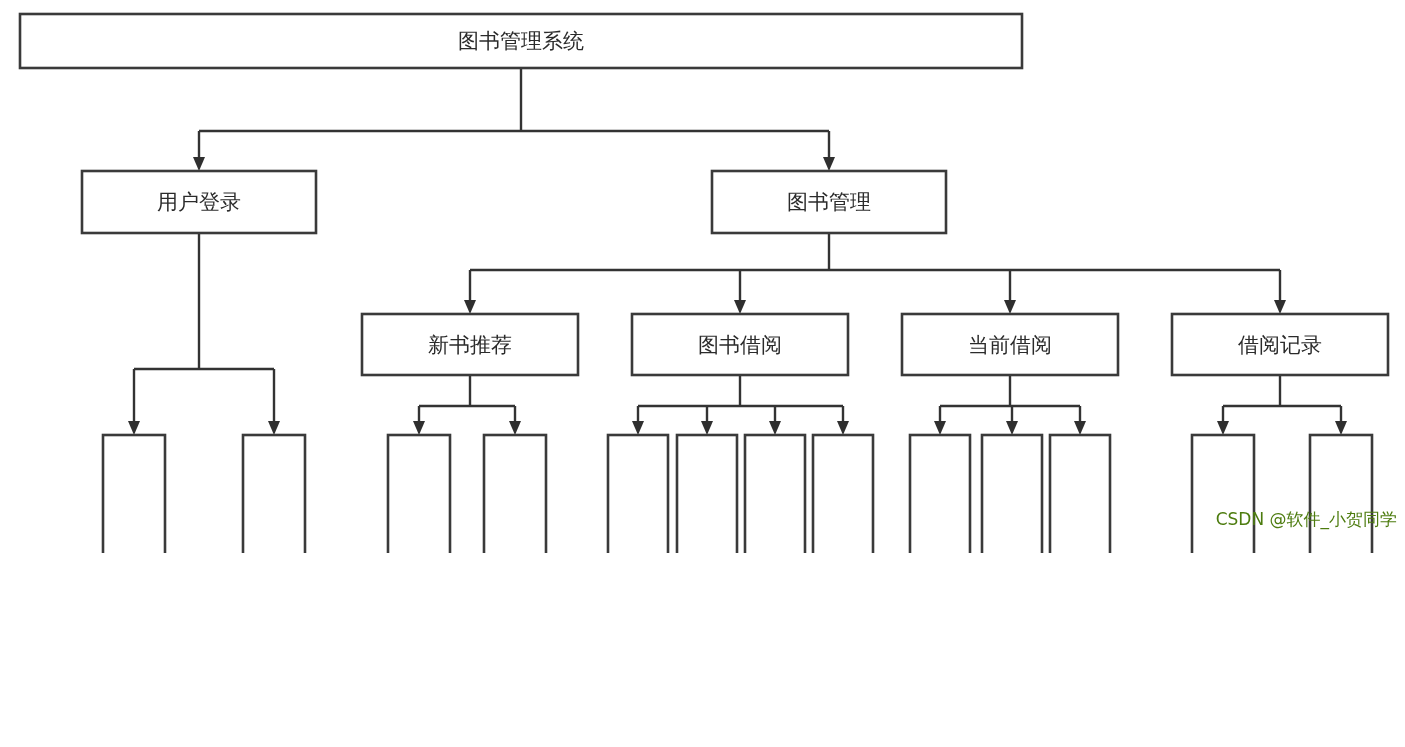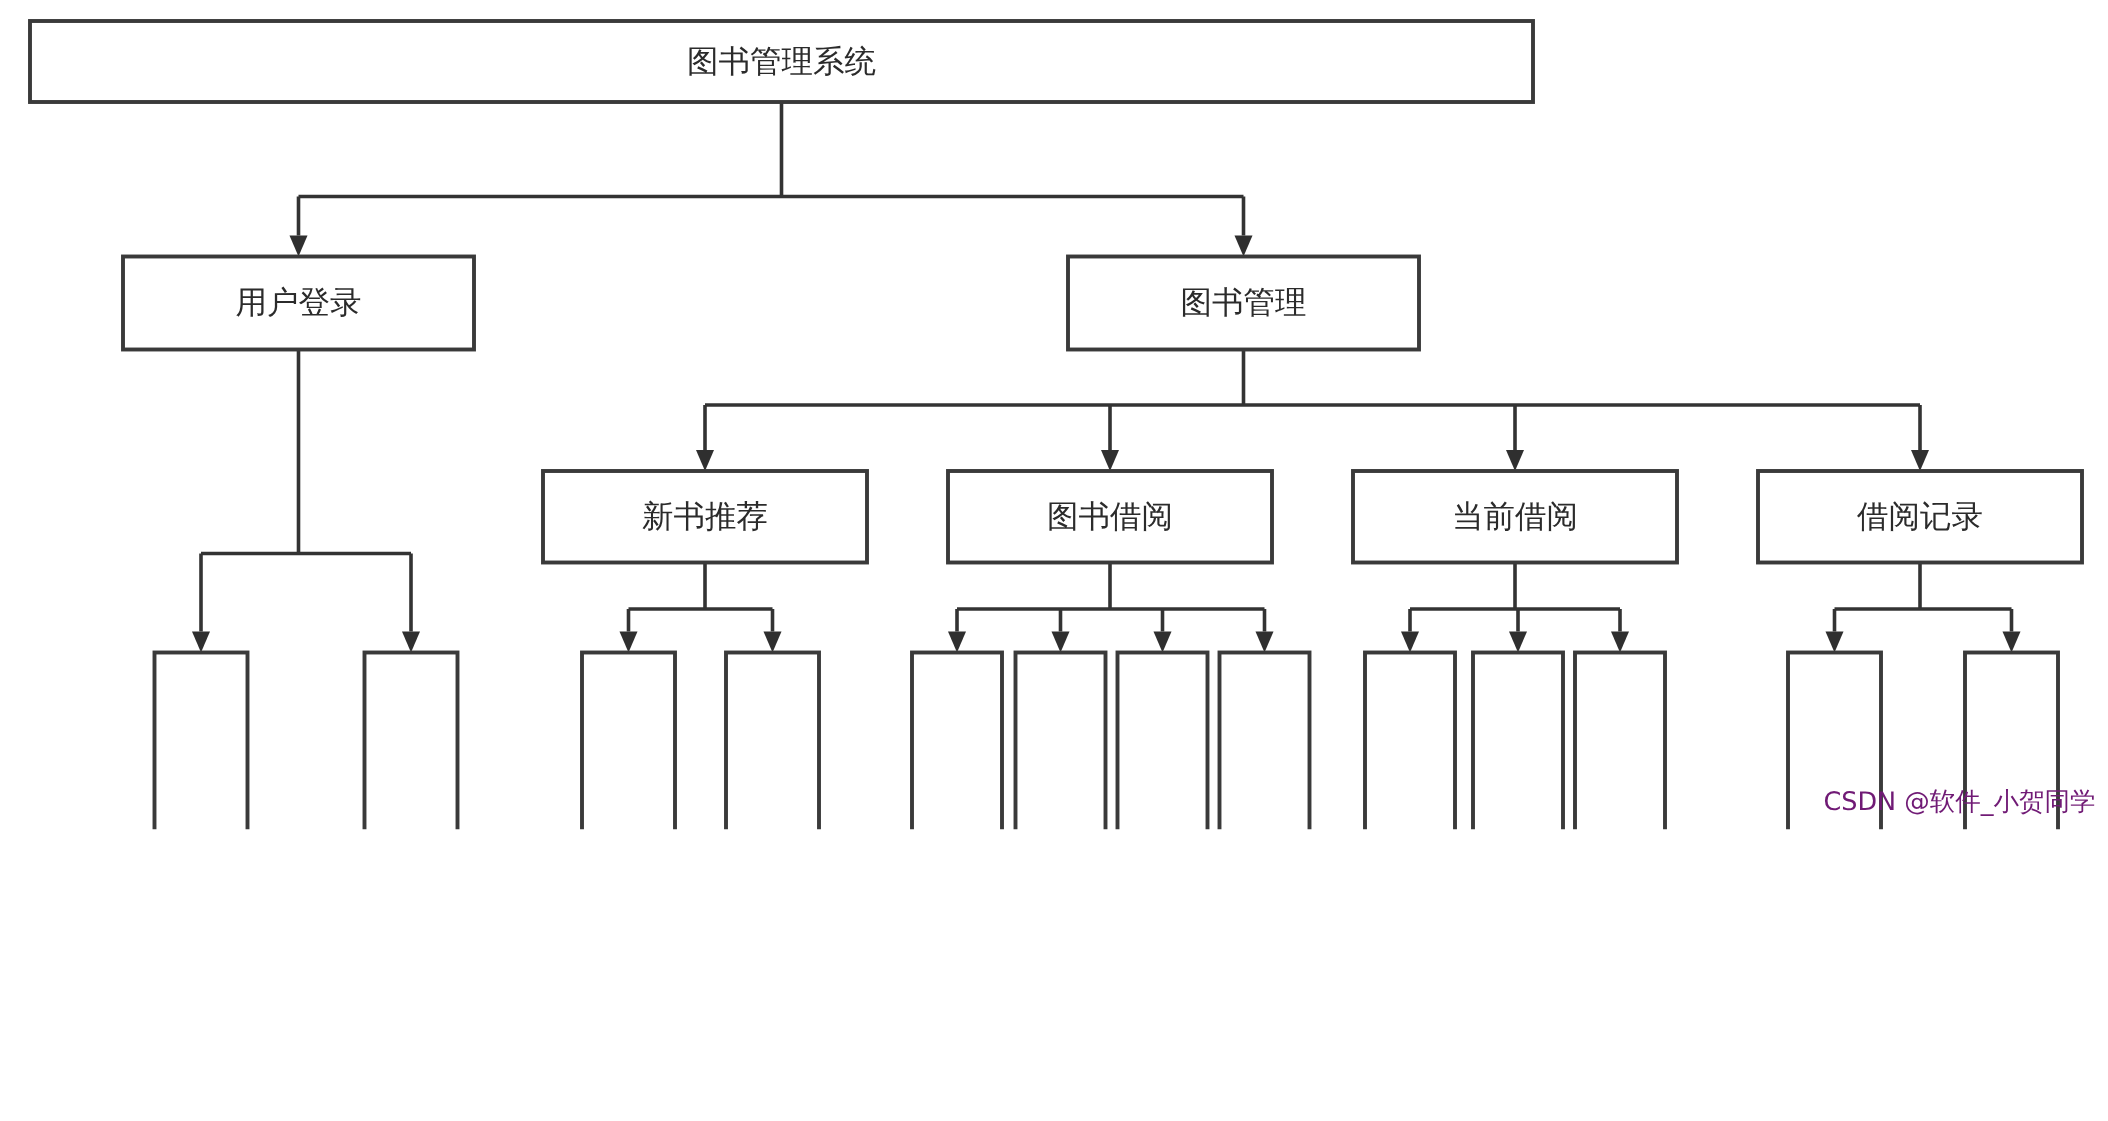--- a/index.html
+++ b/index.html
@@ -58,24 +58,24 @@
     font-size: 21px;
     line-height: 1.08;
     color: #2b2b2b;
     letter-spacing: 3px;
     white-space: nowrap;
     pointer-events: none;
   }
   .watermark {
     position: absolute;
     right: 8px;
-    bottom: 7px;
+    bottom: 22px;
     font-family: "DejaVu Sans", "Liberation Sans", sans-serif;
     font-size: 17px;
-    color: #701a75;
+    color: #4d7c0f;
     white-space: nowrap;
   }
 </style>
 </head>
 <body>
 
 <div id="canvas">
 
   <svg class="diagram" viewBox="0 0 1405 747">
     <defs>

